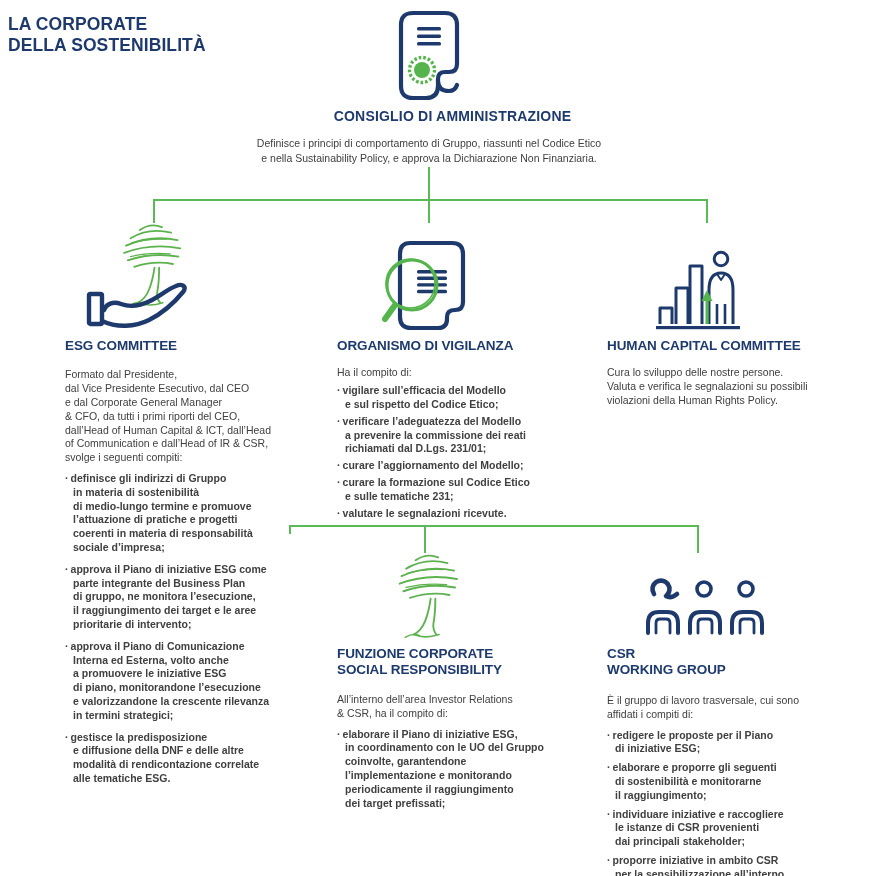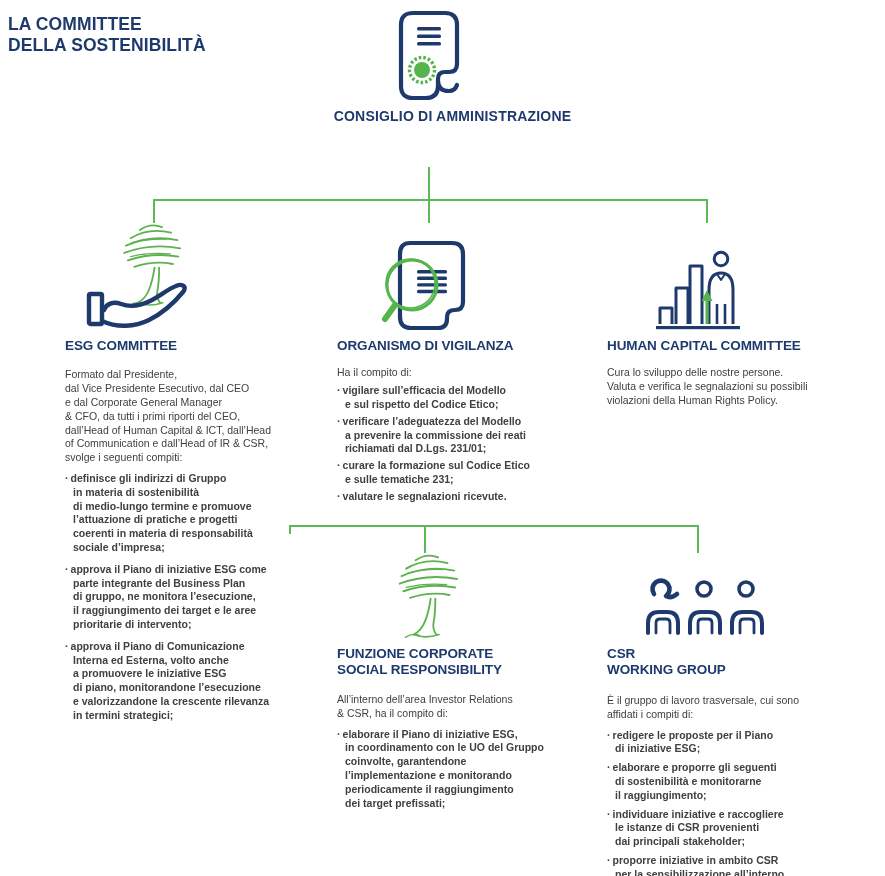--- a/index.html
+++ b/index.html
@@ -74,36 +74,38 @@
         <path d="M31,27 Q49,22 69,23" stroke-width="1.4"></path>
         <path d="M30,42 Q50,37 73,39" stroke-width="1.4"></path>
         <path d="M56,54 Q54,68 50,78 Q46,88 38,92"></path>
         <path d="M61,54 Q61,70 59,80 Q58,87 62,92"></path>
         <path d="M38,92 Q50,97 65,92" stroke-width="1.7"></path>
         <path d="M29,95 Q37,90 44,93" stroke-width="1.5"></path>
       </g>
     </defs>
   </svg>
 
-  <h1 class="page-title">LA COMMITTEE
+  <h1 class="page-title">LA CORPORATE
 DELLA SOSTENIBILITÀ</h1>
 
   <svg class="icon" style="left:391px;top:8px" width="76" height="96" viewBox="0 0 76 96">
     <path d="M22,5 H54 Q66,5 66,17 V56 Q66,64 58,64 H54 Q47,64 47,71 V78 Q47,90 35,90 H22 Q10,90 10,78 V17 Q10,5 22,5 Z" fill="#fff" stroke="#1e3a6d" stroke-width="4.2" stroke-linejoin="round"></path>
     <path d="M47,73 Q47,83 58,83 Q64,83 66,77" fill="none" stroke="#1e3a6d" stroke-width="4.2" stroke-linecap="round"></path>
     <rect x="26" y="19" width="24" height="3.6" rx="1.6" fill="#1e3a6d"></rect>
     <rect x="26" y="26.5" width="24" height="3.6" rx="1.6" fill="#1e3a6d"></rect>
     <rect x="26" y="34" width="24" height="3.6" rx="1.6" fill="#1e3a6d"></rect>
     <g transform="translate(31,62)">
       <circle r="12.5" fill="#fff" stroke="#55b44c" stroke-width="3.4" stroke-dasharray="2.6 2"></circle>
       <circle r="8" fill="#55b44c"></circle>
     </g>
   </svg>
 
   <h2 class="board-title">CONSIGLIO DI AMMINISTRAZIONE</h2>
+  <p class="board-desc">Definisce i principi di comportamento di Gruppo, riassunti nel Codice Etico
+e nella Sustainability Policy, e approva la Dichiarazione Non Finanziaria.</p>
 
   <div class="line v" style="left:428px;top:167px;height:33px"></div>
   <div class="line h" style="left:153px;top:199px;width:555px"></div>
   <div class="line v" style="left:153px;top:199px;height:24px"></div>
   <div class="line v" style="left:428px;top:199px;height:24px"></div>
   <div class="line v" style="left:706px;top:199px;height:24px"></div>
 
   <svg class="icon" style="left:85px;top:222px" width="135" height="112" viewBox="0 0 135 112">
     <use href="#sketch-tree" transform="translate(18,-4) scale(0.92)"></use>
     <g fill="none" stroke="#1e3a6d" stroke-width="4.4" stroke-linecap="round" stroke-linejoin="round">
@@ -163,32 +165,37 @@
 parte integrante del Business Plan
 di gruppo, ne monitora l’esecuzione,
 il raggiungimento dei target e le aree
 prioritarie di intervento;</li>
       <li>approva il Piano di Comunicazione
 Interna ed Esterna, volto anche
 a promuovere le iniziative ESG
 di piano, monitorandone l’esecuzione
 e valorizzandone la crescente rilevanza
 in termini strategici;</li>
+      <li>gestisce la predisposizione
+e diffusione della DNF e delle altre
+modalità di rendicontazione correlate
+alle tematiche ESG.</li>
     </ul>
   </div>
 
   <div class="col vig" style="left:337px;top:338px;width:252px">
     <h3>ORGANISMO DI VIGILANZA</h3>
     <p class="intro">Ha il compito di:</p>
     <ul>
       <li>vigilare sull’efficacia del Modello
 e sul rispetto del Codice Etico;</li>
       <li>verificare l’adeguatezza del Modello
 a prevenire la commissione dei reati
 richiamati dal D.Lgs. 231/01;</li>
+      <li>curare l’aggiornamento del Modello;</li>
       <li>curare la formazione sul Codice Etico
 e sulle tematiche 231;</li>
       <li>valutare le segnalazioni ricevute.</li>
     </ul>
   </div>
 
   <div class="col hc" style="left:607px;top:338px;width:272px">
     <h3>HUMAN CAPITAL COMMITTEE</h3>
     <p class="intro">Cura lo sviluppo delle nostre persone.
 Valuta e verifica le segnalazioni su possibili

